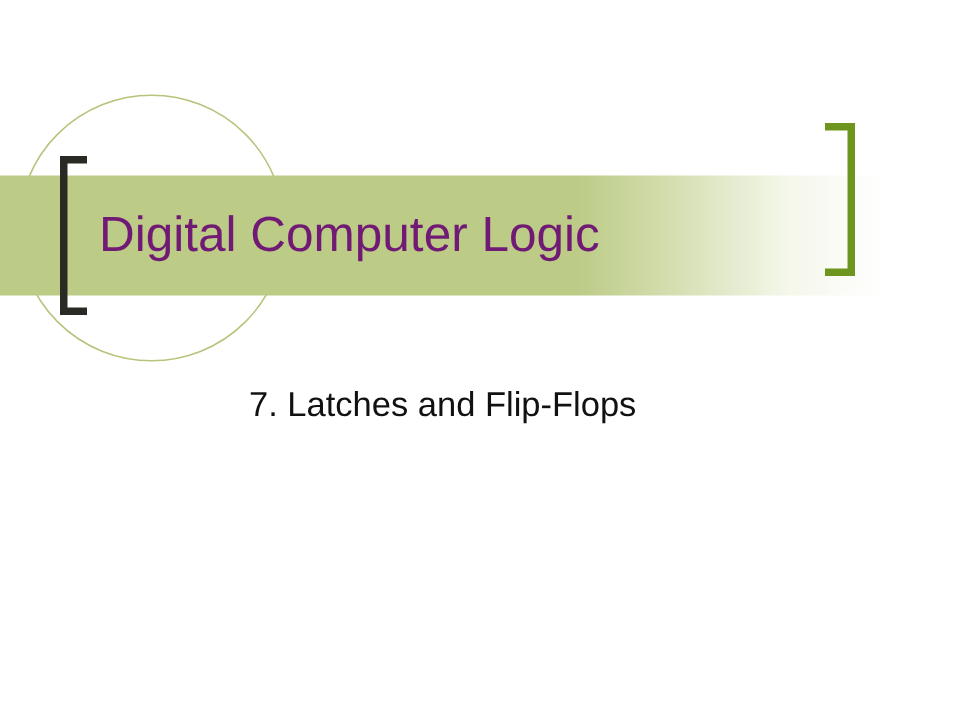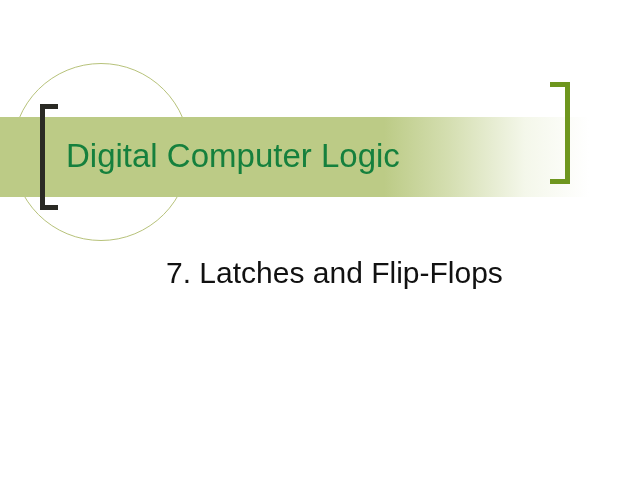--- a/index.html
+++ b/index.html
@@ -4,22 +4,22 @@
   <style>
     html, body { margin: 0; padding: 0; }
     body { width: 640px; height: 480px; background: #ffffff; position: relative; overflow: hidden; font-family: "Liberation Sans", sans-serif; }
     .circle { position: absolute; left: 12px; top: 63px; width: 178px; height: 178px; border: 1px solid #b7c27a; border-radius: 50%; box-sizing: border-box; }
     .band { position: absolute; left: 0; top: 117px; width: 640px; height: 80px;
       background: linear-gradient(to right, #bccb86 0%, #bccb86 60%, #d4deb0 70%, #f4f7ea 82%, #ffffff 92%); }
     .lbracket { position: absolute; left: 40px; top: 104px; width: 18px; height: 106px; box-sizing: border-box;
       border-left: 5px solid #2a2a24; border-top: 5px solid #2a2a24; border-bottom: 5px solid #2a2a24; }
     .rbracket { position: absolute; left: 550px; top: 82px; width: 20px; height: 102px; box-sizing: border-box;
       border-right: 5px solid #6e961e; border-top: 5px solid #6e961e; border-bottom: 5px solid #6e961e; }
-    .title { position: absolute; left: 66px; top: 137px; font-size: 33px; color: #15803d; white-space: nowrap; }
-    .subtitle { position: absolute; left: 166px; top: 256px; font-size: 30px; color: #111111; white-space: nowrap; }
+    .title { position: absolute; left: 66px; top: 137px; font-size: 33px; color: #701a75; white-space: nowrap; }
+    .subtitle { position: absolute; left: 166px; top: 256px; font-size: 23px; color: #111111; white-space: nowrap; }
   </style>
 </head>
 <body>
 
 <div class="circle"></div>
 <div class="band"></div>
 <div class="lbracket"></div>
 <div class="rbracket"></div>
 <div class="title">Digital Computer Logic</div>
 <div class="subtitle">7. Latches and Flip-Flops</div>

